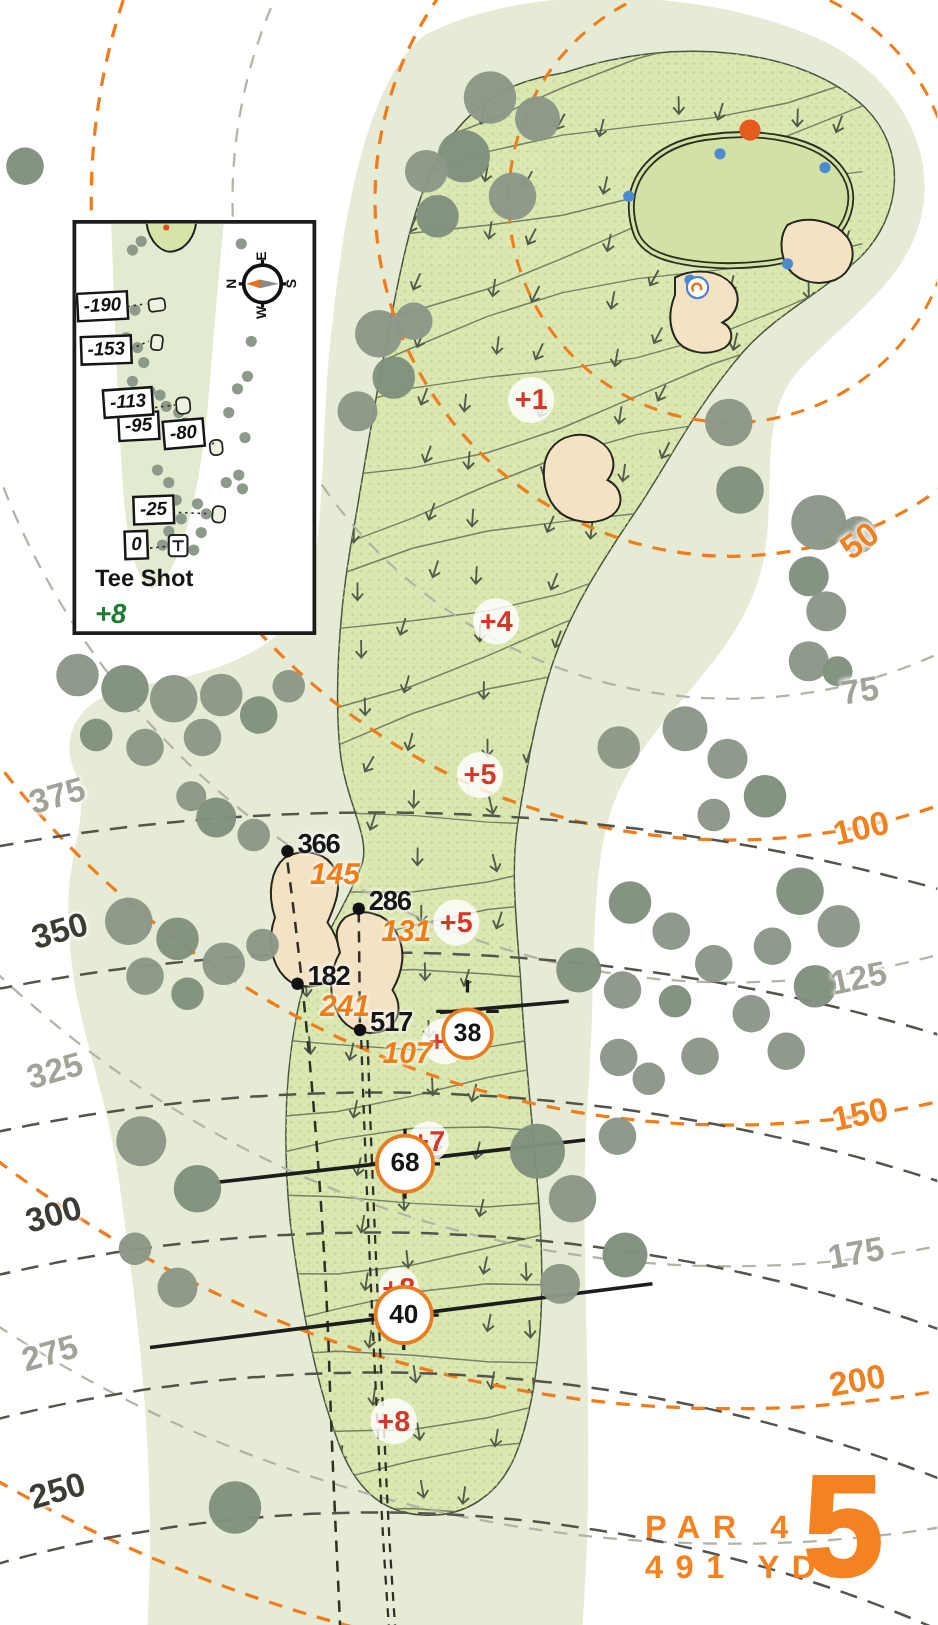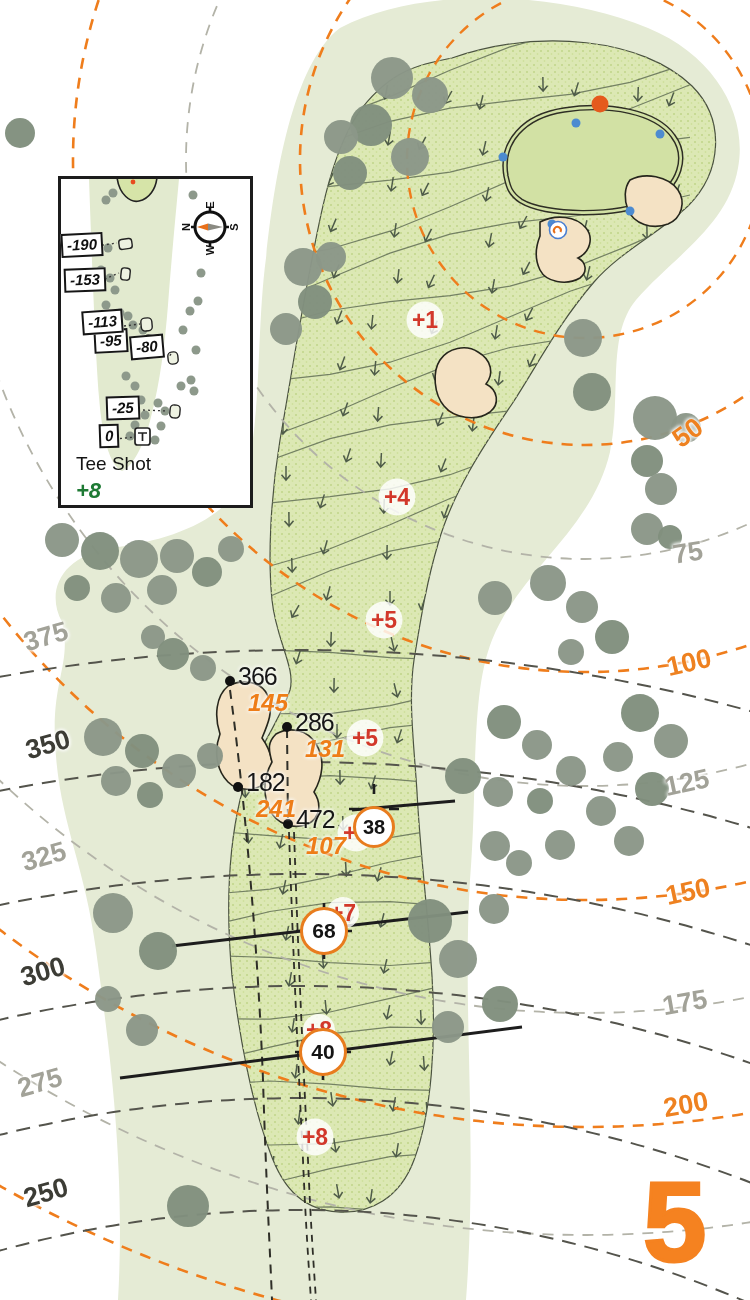--- a/index.html
+++ b/index.html
@@ -15,34 +15,34 @@
   .arc-orange{color:#ee8120;}
   .arc-gray{color:#a2a298;}
   .sm{position:absolute;transform:translate(-50%,-50%);width:37px;height:37px;border-radius:50%;
       background:rgba(255,255,255,.82);display:flex;align-items:center;justify-content:center;
       color:#d2382a;font-weight:bold;font-size:23px;z-index:2;}
   .sm.behind{z-index:1;width:32px;height:32px;}
   .cc{position:absolute;transform:translate(-50%,-50%);border:3.5px solid #e87c1e;background:#fff;
       border-radius:50%;display:flex;align-items:center;justify-content:center;
       color:#141414;font-weight:bold;font-size:21px;z-index:2;}
   .yp{position:absolute;z-index:2;}
-  .yp .carry{font-size:25px;font-weight:normal;color:#161616;letter-spacing:-1px;line-height:1;
+  .yp .carry{font-size:22px;font-weight:bold;color:#161616;letter-spacing:-1px;line-height:1;
        text-shadow:0 0 4px #fff,0 0 4px #fff;}
   .yp .tg{font-size:24px;font-weight:bold;font-style:italic;color:#ee7d18;line-height:1;
        margin:2px 0 0 10px;text-shadow:0 0 4px #fff,0 0 4px #fff;}
   .parblock{position:absolute;left:516px;top:1206px;color:#f58220;font-weight:bold;
        font-size:26px;letter-spacing:10px;line-height:1.22;z-index:2;}
   .holenum{position:absolute;left:643px;top:1168px;color:#f58220;font-weight:bold;
        font-size:114px;line-height:0.95;z-index:2;-webkit-text-stroke:3px #f58220;}
   .inset{position:absolute;left:58px;top:176px;width:189px;height:326px;border:3px solid #1c1c1c;
        background:#ffffff;z-index:3;}
   .inset svg{position:absolute;left:0;top:0;}
   .ibox{position:absolute;background:#fff;border:2px solid #161616;color:#101010;
        font-style:italic;font-weight:bold;font-size:15px;line-height:1.05;padding:2px 4px;z-index:2;}
-  .inset-title{position:absolute;left:15px;top:274px;font-weight:normal;font-size:19px;color:#141414;z-index:2;}
+  .inset-title{position:absolute;left:15px;top:274px;font-weight:bold;font-size:19px;color:#141414;z-index:2;}
   .inset-elev{position:absolute;left:15px;top:299px;font-weight:bold;font-style:italic;
        font-size:22px;color:#1e7a34;z-index:2;}
   .ct{font-size:11px;font-weight:bold;fill:#111;text-anchor:middle;dominant-baseline:central;}
 </style>
 </head>
 <body>
 
 <div class="canvas">
 
   <svg id="mapsvg" width="750" height="1300" viewBox="0 0 750 1300">
@@ -571,24 +571,28 @@
   </div>
   <div class="yp" style="left:295px;top:710px">
     <div class="carry">286</div>
     <div class="tg">131</div>
   </div>
   <div class="yp" style="left:246px;top:770px">
     <div class="carry">182</div>
     <div class="tg">241</div>
   </div>
   <div class="yp" style="left:296px;top:807px">
-    <div class="carry">472</div>
+    <div class="carry">517</div>
     <div class="tg">107</div>
   </div>
 
+  <div class="parblock">
+    <div>PAR 4</div>
+    <div>491 YD</div>
+  </div>
   <div class="holenum">5</div>
 
   <div class="inset">
     <svg width="189" height="326" viewBox="0 0 189 326">
       <path fill="#e2eacf" d="M28,0 L118,0 C114,42 110,86 107,126 C104,164 99,204 90,238 C84,264 72,288 61,292 C49,287 41,258 38,218 C34,166 31,84 28,0 Z"></path>
       <path d="M56,-2 C58,16 70,24 78,22 C88,20 95,10 96,-2 Z" fill="#d6e4a8" stroke="#222" stroke-width="1.6"></path>
       <circle cx="72" cy="3" r="2.4" fill="#e84b1e"></circle>
       <g id="minitrees">
           <circle cx="45" cy="21" r="4.5" fill="#8d998b"></circle>
           <circle cx="52" cy="14" r="4.5" fill="#8d998b"></circle>

